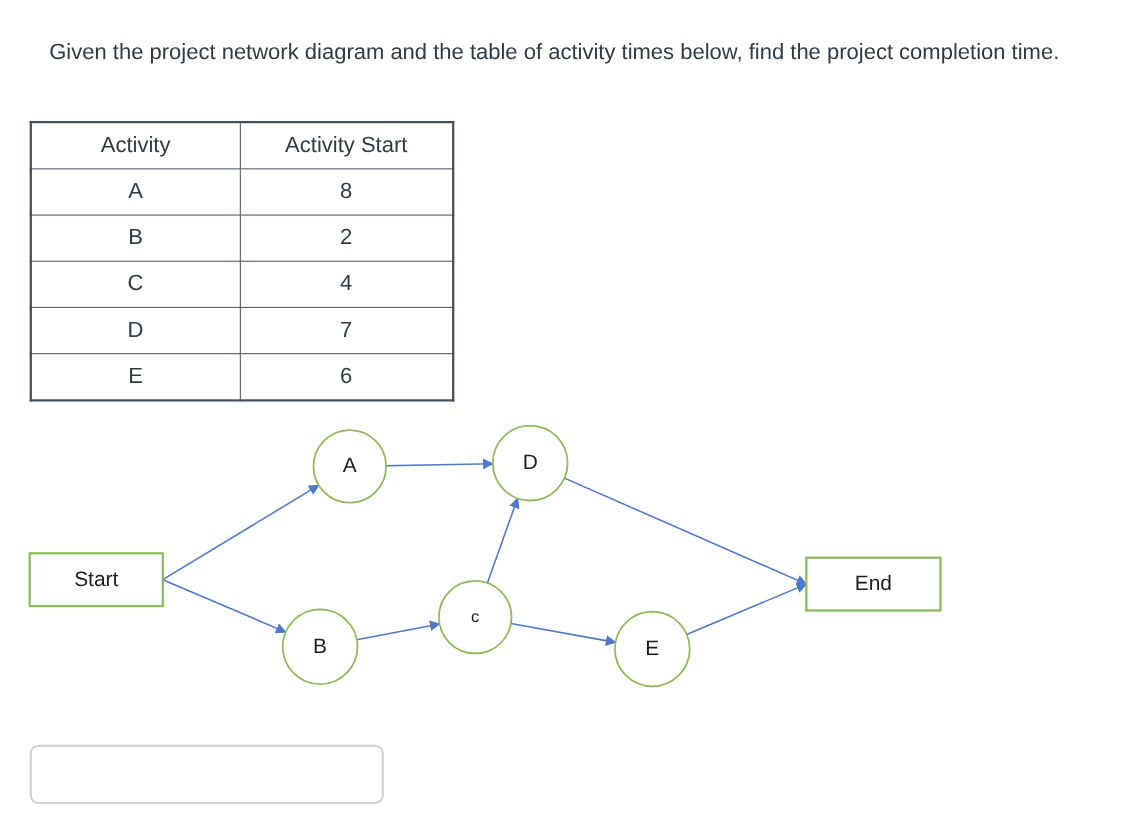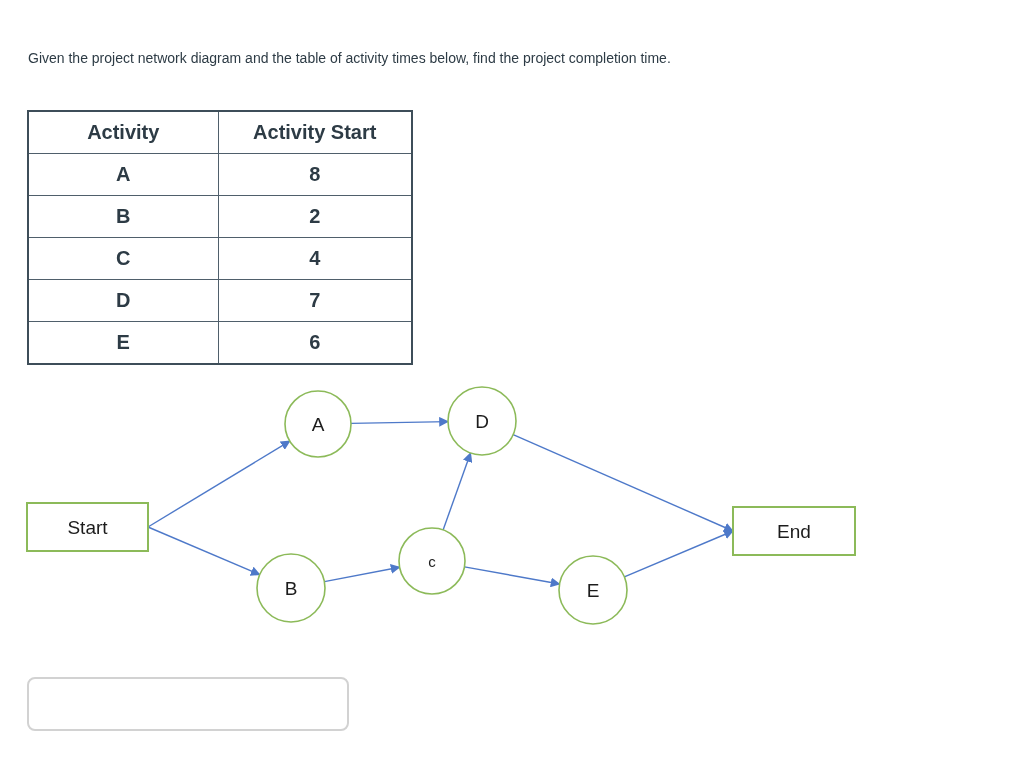--- a/index.html
+++ b/index.html
@@ -6,37 +6,38 @@
   body {
     width: 1024px; height: 760px;
     background: #ffffff;
     position: relative;
     font-family: "Liberation Sans", sans-serif;
     color: #2d3b45;
     overflow: hidden;
   }
   .question {
     position: absolute;
-    left: 28px; top: 41px;
+    left: 28px; top: 31px;
     width: 935px;
-    font-size: 14px;
+    font-size: 20px;
     line-height: 34px;
     color: #2d3b45;
+    text-align: right;
   }
   table.activity-table {
     position: absolute;
     left: 27px; top: 110px;
     border-collapse: collapse;
     table-layout: fixed;
     border: 2px solid #3e4e59;
     background: #ffffff;
   }
   table.activity-table td, table.activity-table th {
     border: 1px solid #4f5f6b;
-    font-weight: bold;
+    font-weight: normal;
     text-align: center;
     vertical-align: middle;
     font-size: 20px;
     color: #2d3b45;
     height: 41px;
     padding: 0;
   }
   table.activity-table col.c1 { width: 190px; }
   table.activity-table col.c2 { width: 194px; }
   .diagram {

